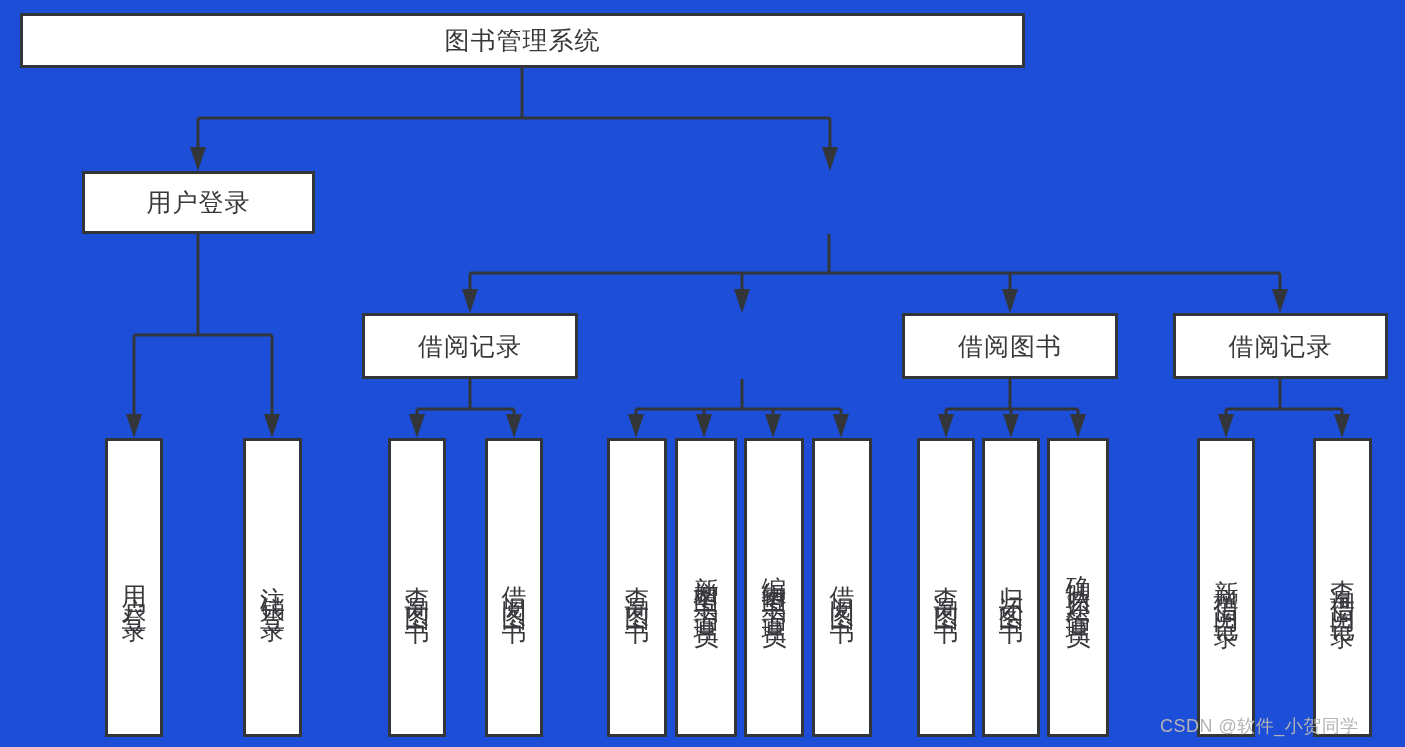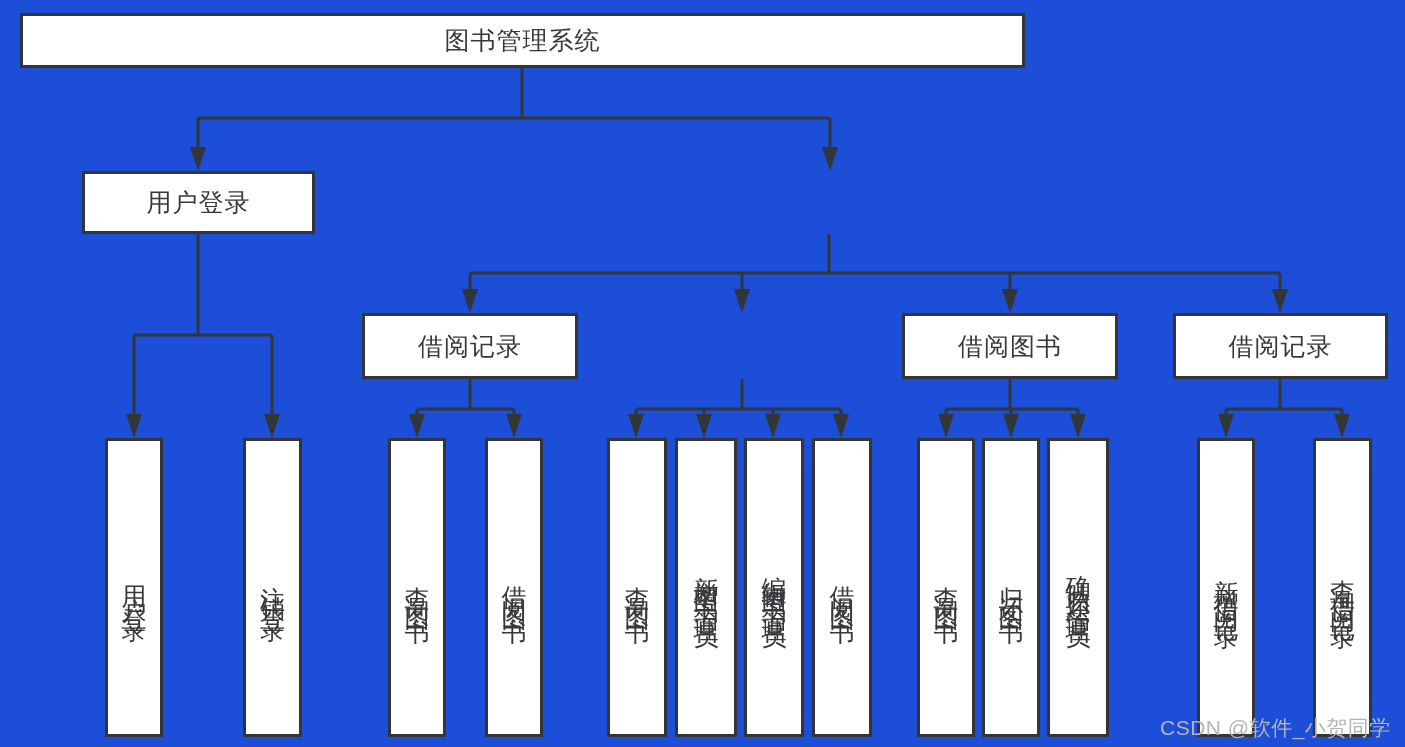--- a/index.html
+++ b/index.html
@@ -12,21 +12,21 @@
     position:absolute;box-sizing:border-box;border:3px solid #333639;background:#ffffff;
     display:flex;align-items:center;justify-content:center;
     color:#38383c;font-size:25px;line-height:1;white-space:nowrap;
     letter-spacing:1px;
   }
   .leaf .v-label{
     writing-mode:vertical-rl;text-orientation:mixed;line-height:1;white-space:nowrap;
   }
   .watermark{
     position:absolute;left:1160px;top:714px;z-index:5;
-    font-size:21px;color:#b4b4b4;letter-spacing:0.5px;white-space:nowrap;
+    font-size:18px;color:#b4b4b4;letter-spacing:0.5px;white-space:nowrap;
   }
 </style>
 </head>
 <body>
 
 <div class="stage">
 
   <svg class="connectors" width="1405" height="747" viewBox="0 0 1405 747" aria-hidden="true">
     <path fill="none" stroke="#333639" stroke-width="3" d="M522 68V118 M198 118H830 M198 118V152 M830 118V152
              M198 234V335 M134 335H272 M134 335V418 M272 335V418

